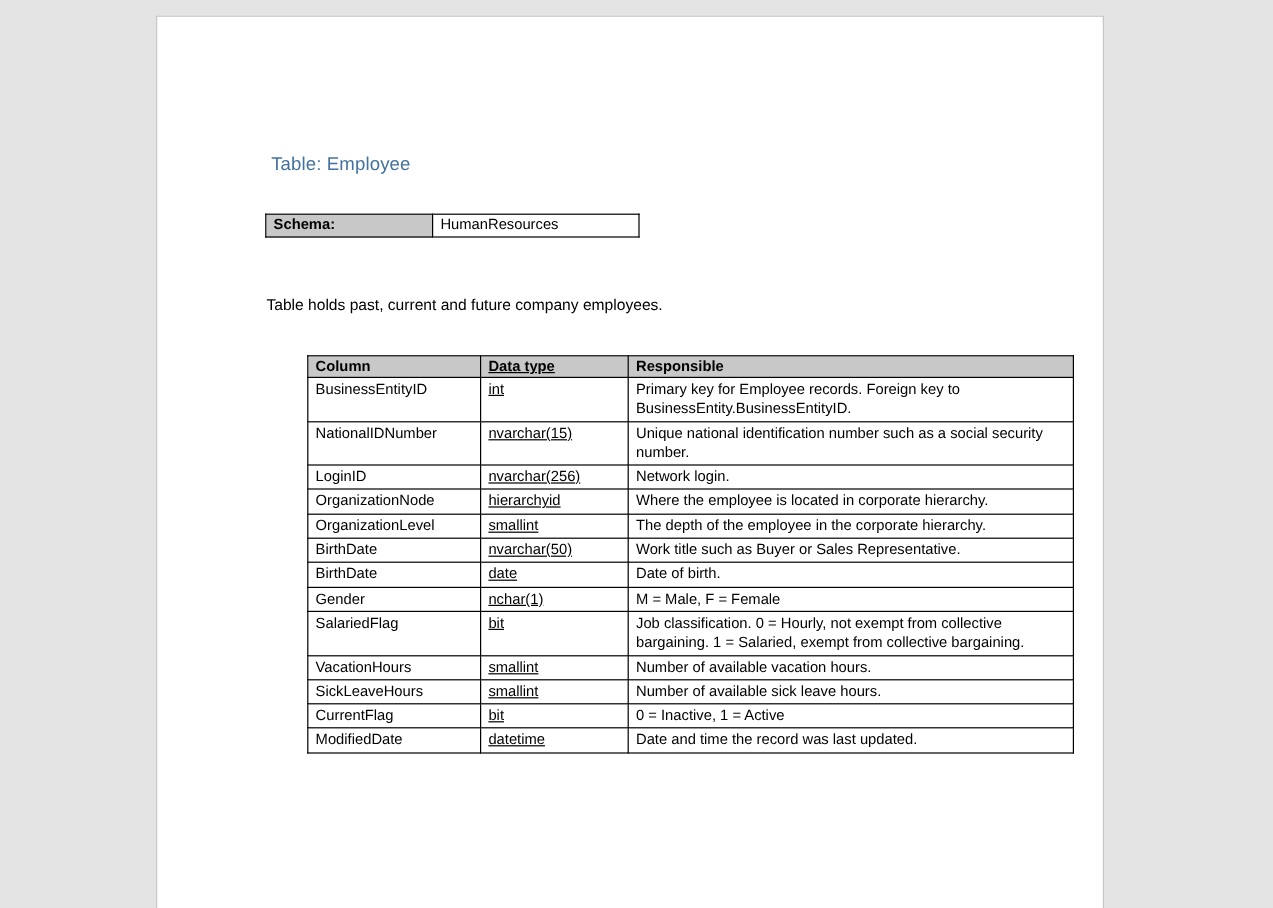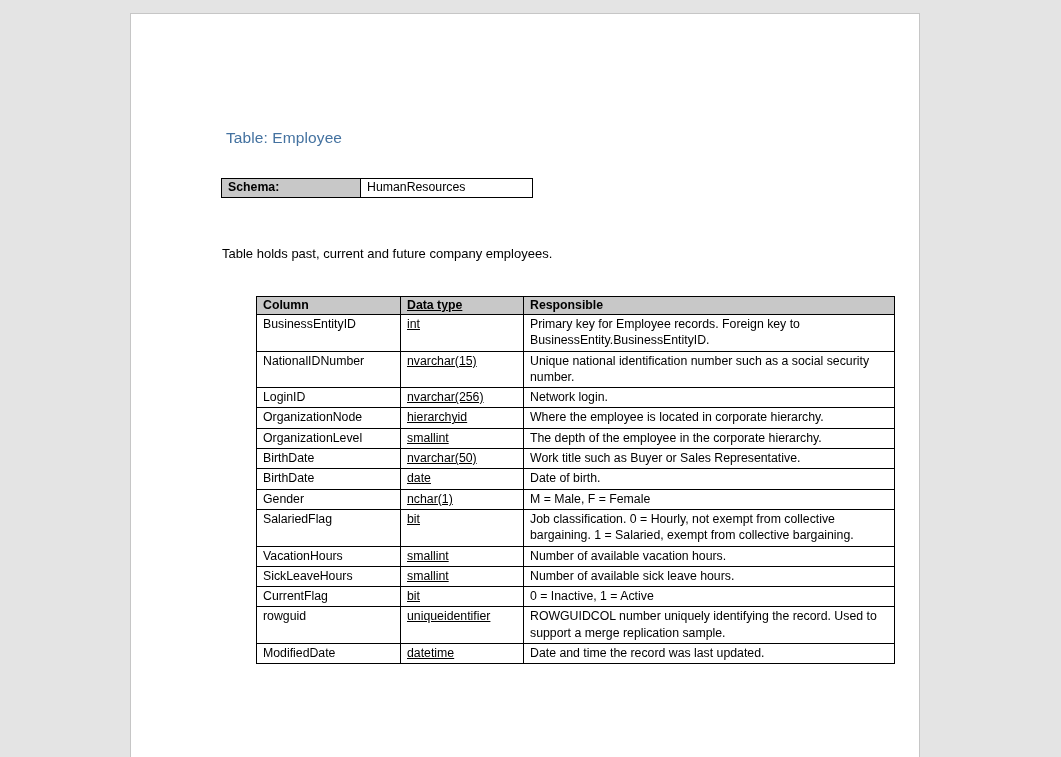--- a/index.html
+++ b/index.html
@@ -208,25 +208,20 @@
             <td class="c-col">SickLeaveHours</td>
             <td class="c-type">smallint</td>
             <td class="c-desc">Number of available sick leave hours.</td>
           </tr>
           <tr>
             <td class="c-col">CurrentFlag</td>
             <td class="c-type">bit</td>
             <td class="c-desc">0 = Inactive, 1 = Active</td>
           </tr>
           <tr>
-            <td class="c-col">rowguid</td>
-            <td class="c-type">uniqueidentifier</td>
-            <td class="c-desc">ROWGUIDCOL number uniquely identifying the record. Used to support a merge replication sample.</td>
-          </tr>
-          <tr>
             <td class="c-col">ModifiedDate</td>
             <td class="c-type">datetime</td>
             <td class="c-desc">Date and time the record was last updated.</td>
           </tr>
         </tbody>
     </table>
 
   </div>
 </div>
 

